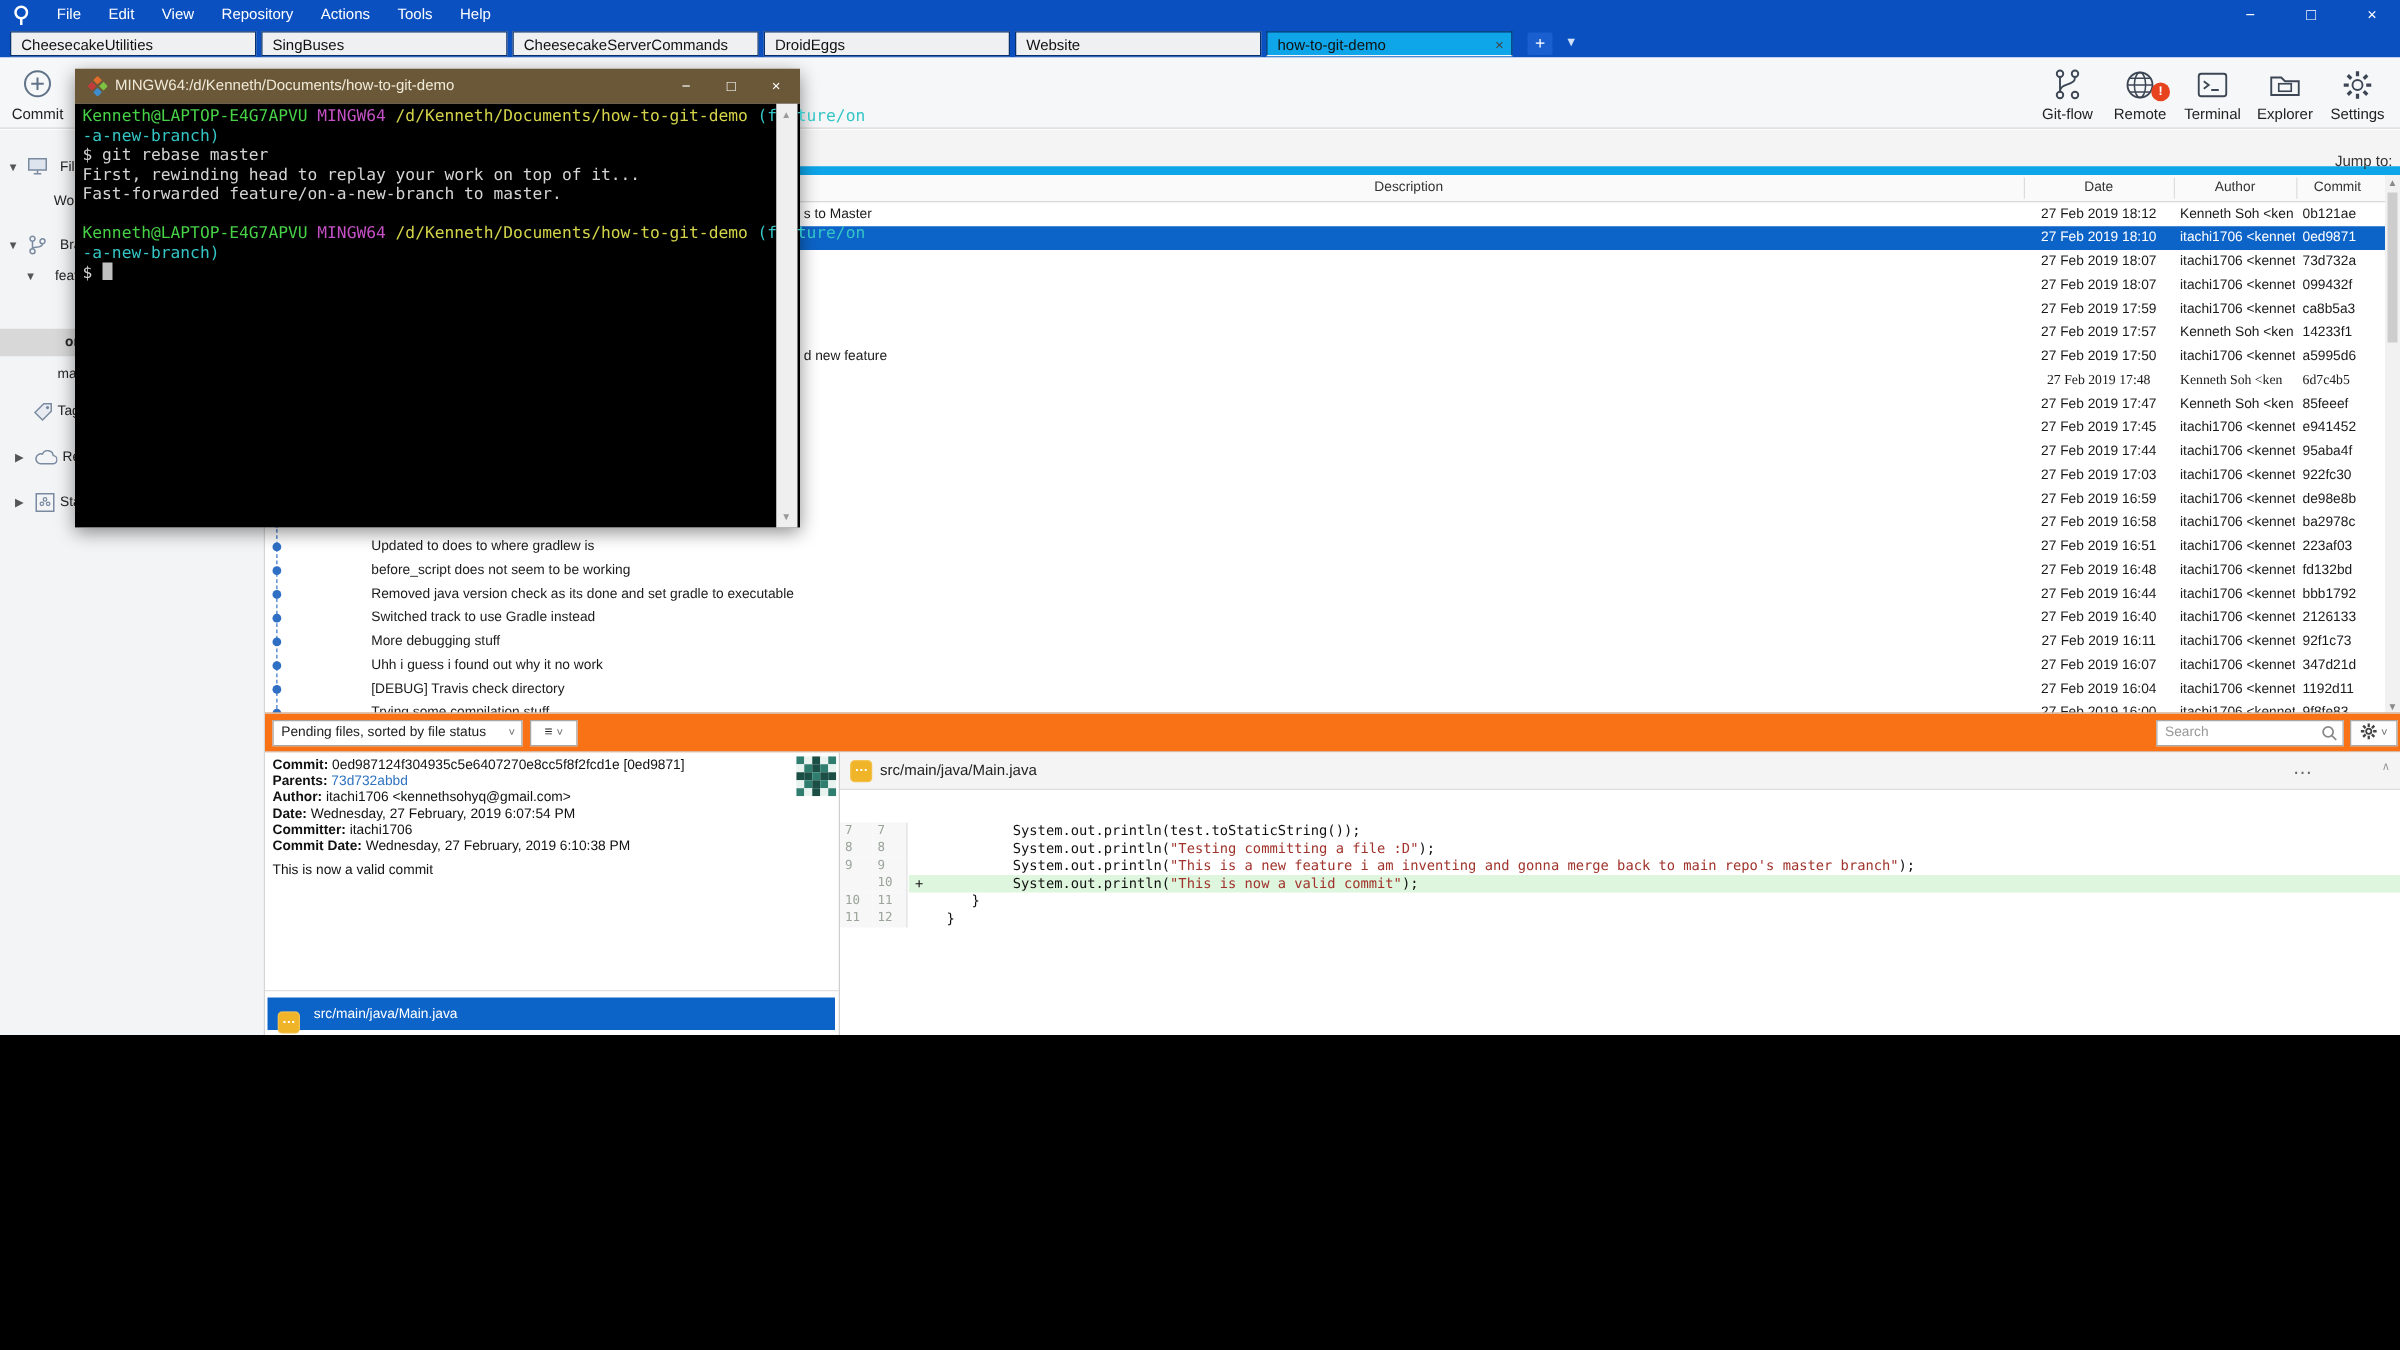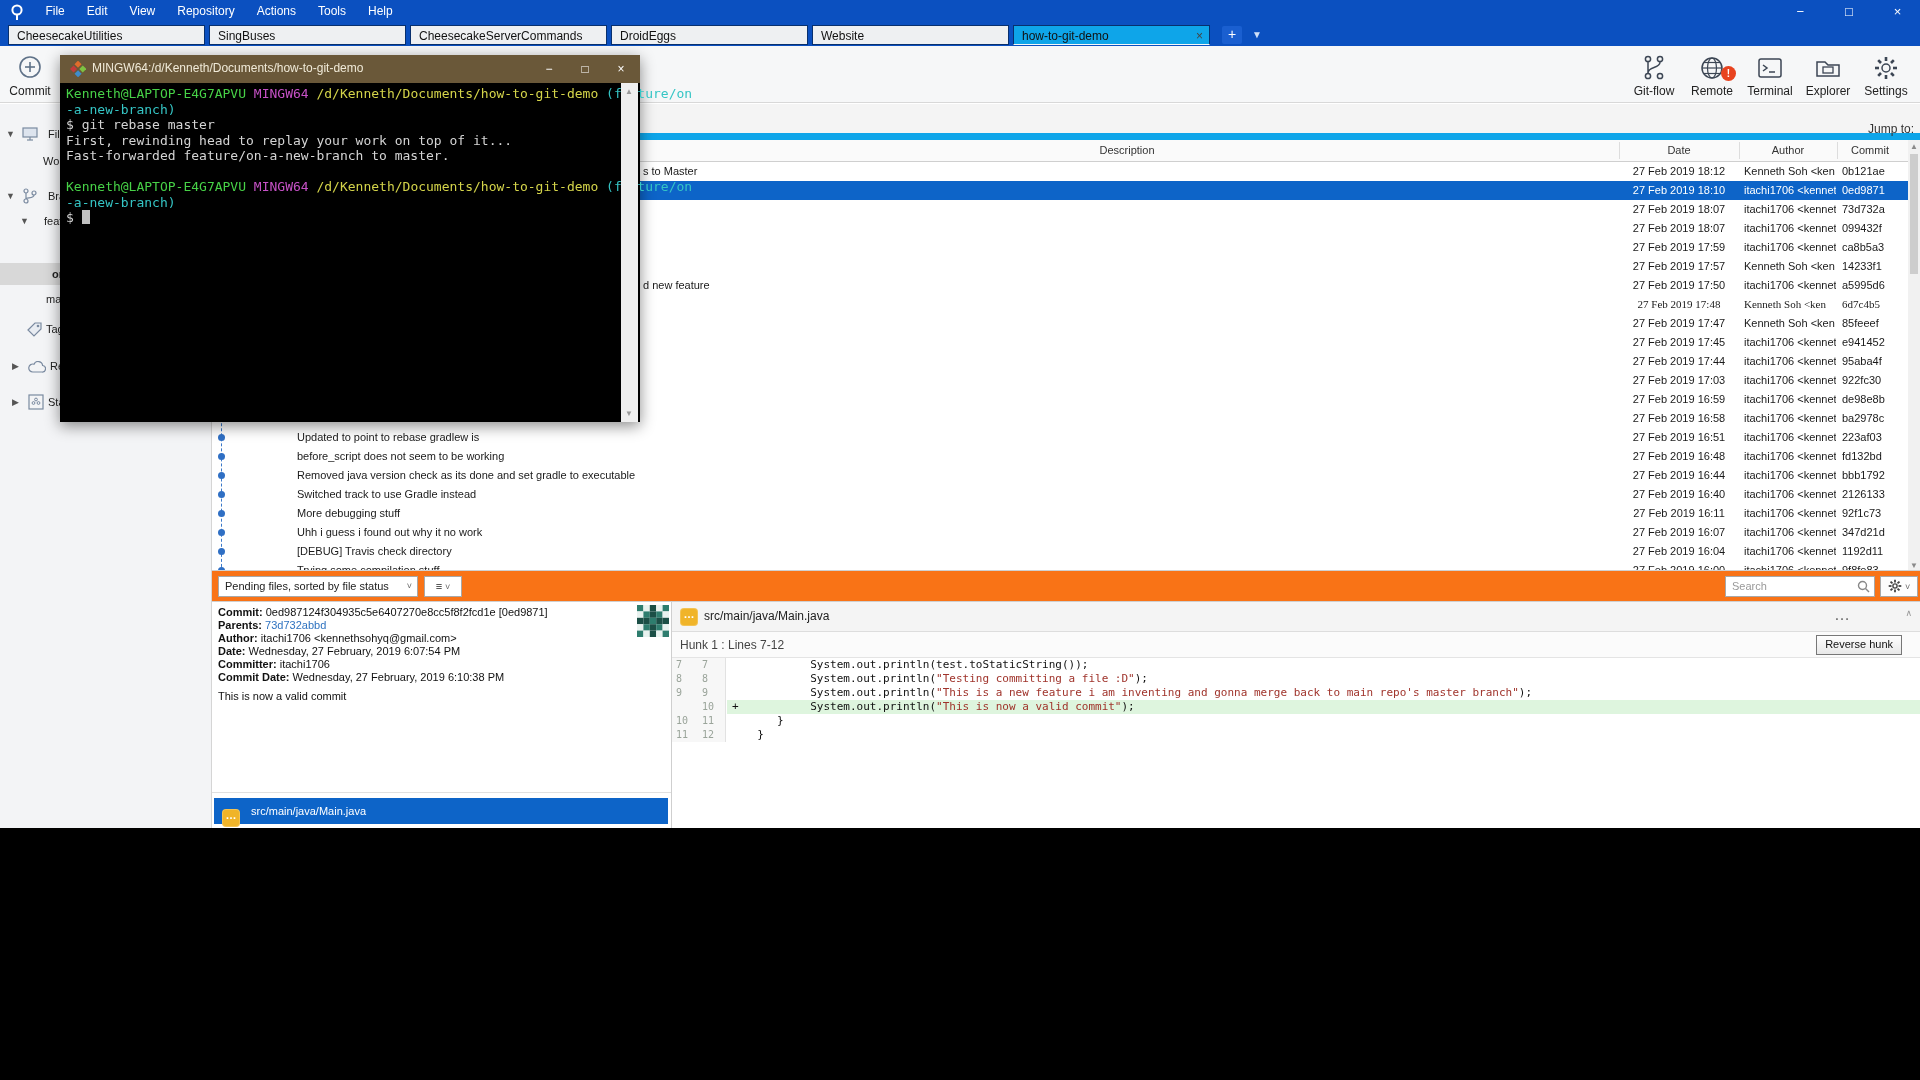--- a/index.html
+++ b/index.html
@@ -363,21 +363,21 @@
         <span class="cm">de98e8b</span>
       </div>
       <div class="hrow" style="top: 247px;">
         <span class="dot"></span>
         <span class="dt">27 Feb 2019 16:58</span>
         <span class="au">itachi1706 &lt;kennet</span>
         <span class="cm">ba2978c</span>
       </div>
       <div class="hrow" style="top: 266px;">
         <span class="dot"></span>
-        <span class="desc">Updated to point to rebase gradlew is</span>
+        <span class="desc">Updated to does to where gradlew is</span>
         <span class="dt">27 Feb 2019 16:51</span>
         <span class="au">itachi1706 &lt;kennet</span>
         <span class="cm">223af03</span>
       </div>
       <div class="hrow" style="top: 285px;">
         <span class="dot"></span>
         <span class="desc">before_script does not seem to be working</span>
         <span class="dt">27 Feb 2019 16:48</span>
         <span class="au">itachi1706 &lt;kennet</span>
         <span class="cm">fd132bd</span>
@@ -508,24 +508,20 @@
       <span>src/main/java/Main.java</span>
     </div>
   </div>
 
   <div class="abs" id="diffpanel">
     <div id="diffhead">
       <span class="fic" style="position:absolute;left:8px;top:6px;margin:0;">…</span>
       <span class="fname">src/main/java/Main.java</span>
       <span style="position:absolute;right:70px;top:4px;color:#666;">…</span>
       <span style="position:absolute;right:8px;top:6px;color:#999;font-size:9px;">∧</span>
-    </div>
-    <div id="hunkbar">
-      <span id="hunklbl">Hunk 1 : Lines 7-12</span>
-      <span id="revhunk">Reverse hunk</span>
     </div>
     <div id="difflines">
         <div class="drow" style="top: 0px;">
           <span class="gut g1">7</span>
           <span class="gut g2">7</span>
           <span class="body"></span>
           <span class="code"><span class="">          System.out.println(test.toStaticString());</span></span>
         </div>
         <div class="drow" style="top: 14px;">
           <span class="gut g1">8</span>

